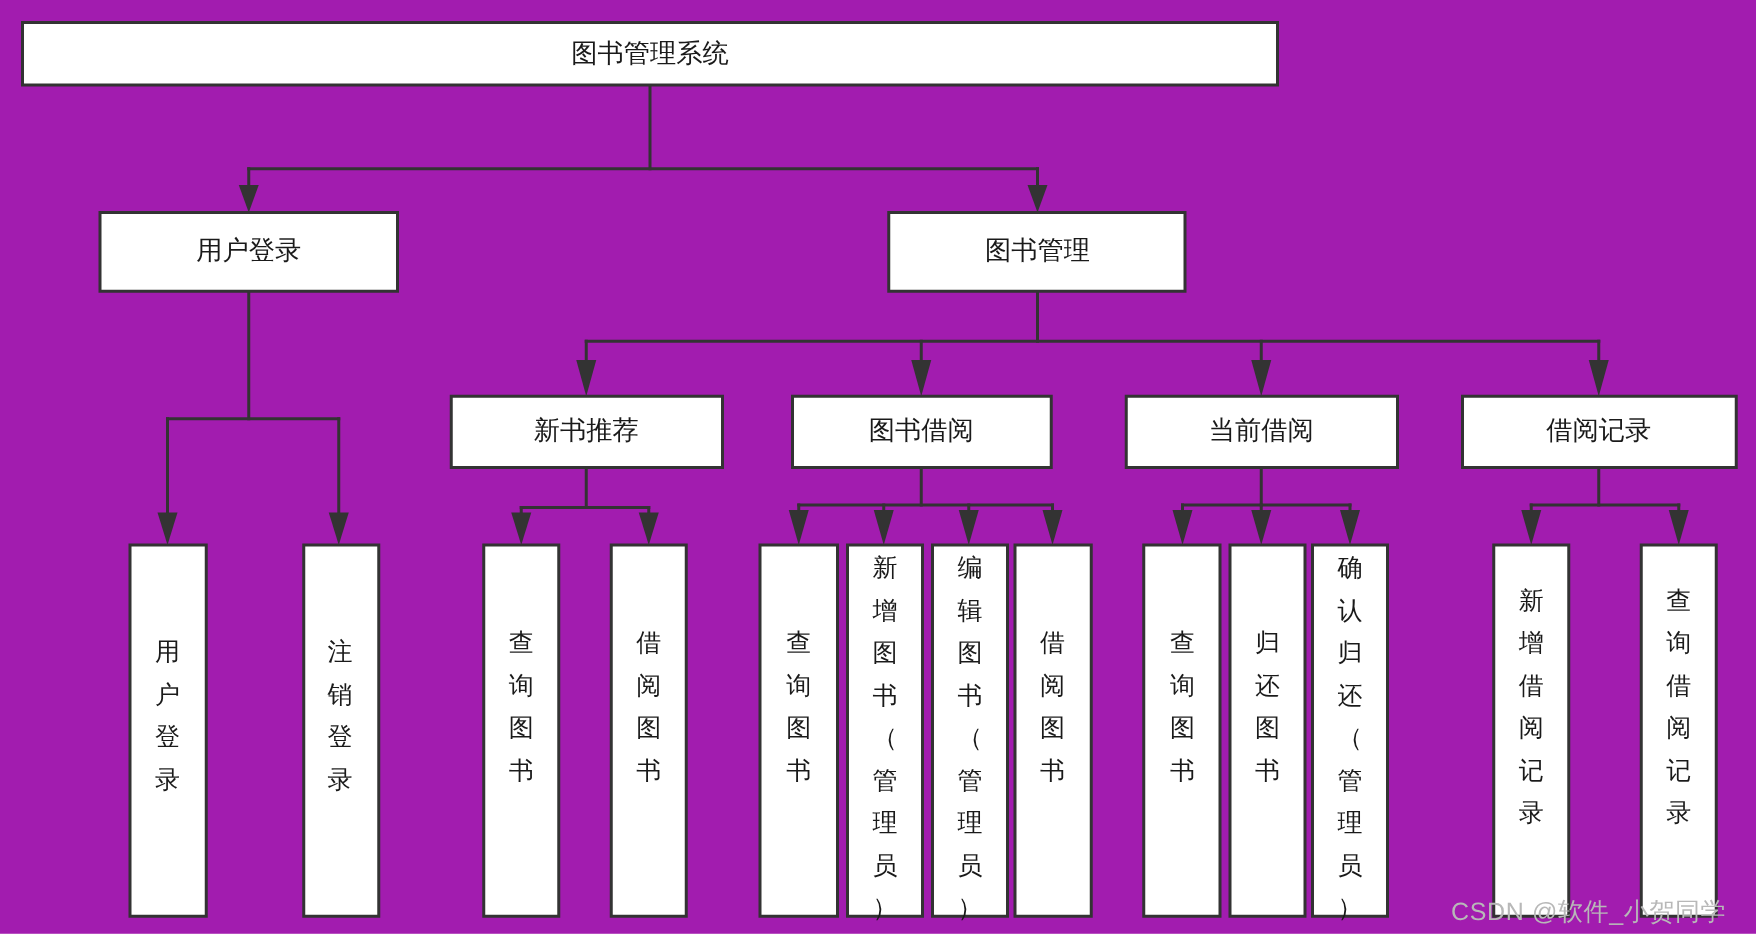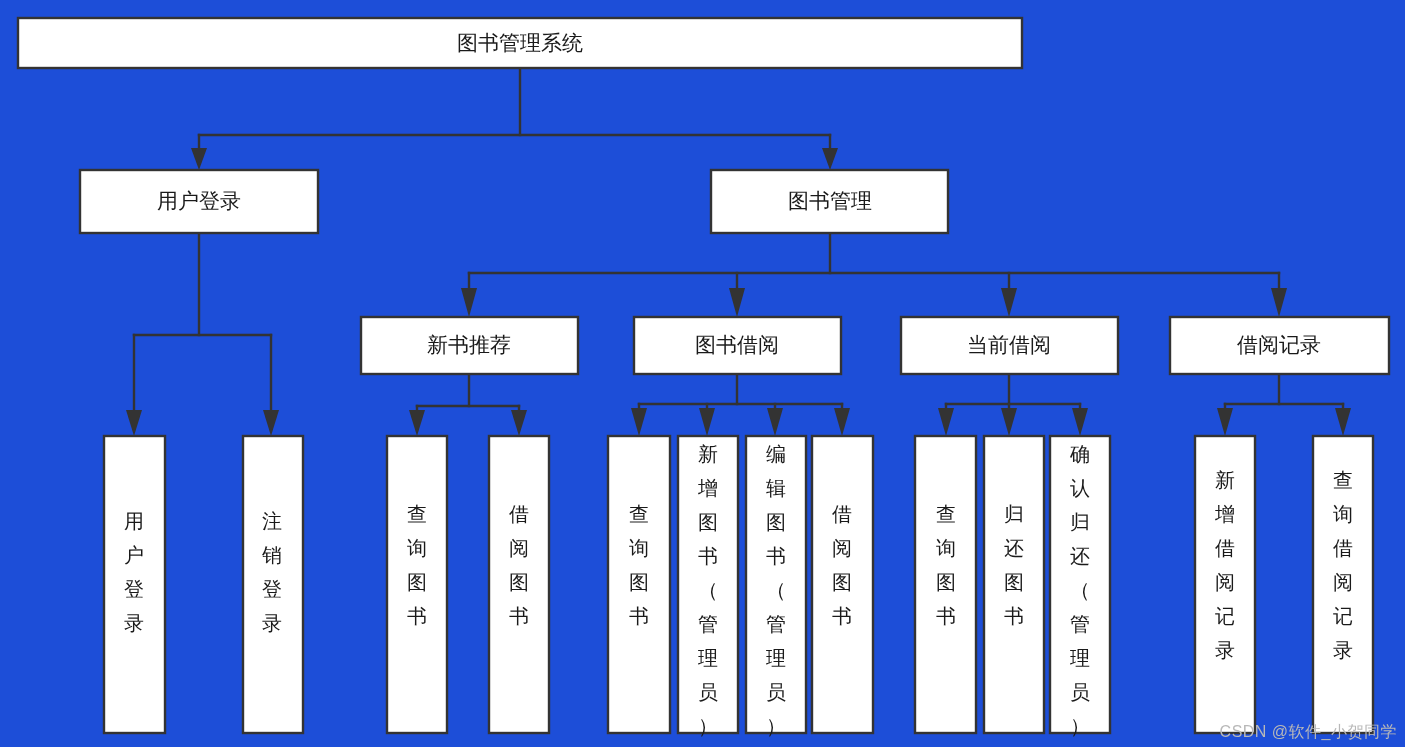--- a/index.html
+++ b/index.html
@@ -10,21 +10,21 @@
   body {
     width: 1405px;
     height: 747px;
     overflow: hidden;
     font-family: "Liberation Sans", "DejaVu Sans", sans-serif;
   }
   #diagram-root {
     position: relative;
     width: 1405px;
     height: 747px;
-    background: #1d4ed8;
+    background: #a21caf;
   }
   svg#diagram-svg {
     position: absolute;
     left: 0;
     top: 0;
     width: 1405px;
     height: 747px;
     display: block;
   }
   .node-rect {
@@ -52,24 +52,24 @@
   }
   .node-label-v {
     font-family: "Liberation Sans", "DejaVu Sans", sans-serif;
     font-size: 20px;
     fill: #1a1a1a;
     text-anchor: middle;
     white-space: pre;
   }
   .watermark {
     position: absolute;
-    right: 8px;
+    right: 24px;
     bottom: 4px;
     font-family: "Liberation Sans", "DejaVu Sans", sans-serif;
-    font-size: 16px;
+    font-size: 20px;
     color: #b8b8b8;
     letter-spacing: 0.5px;
     user-select: none;
     pointer-events: none;
   }
 </style>
 </head>
 <body>
 
 <div id="diagram-root">

